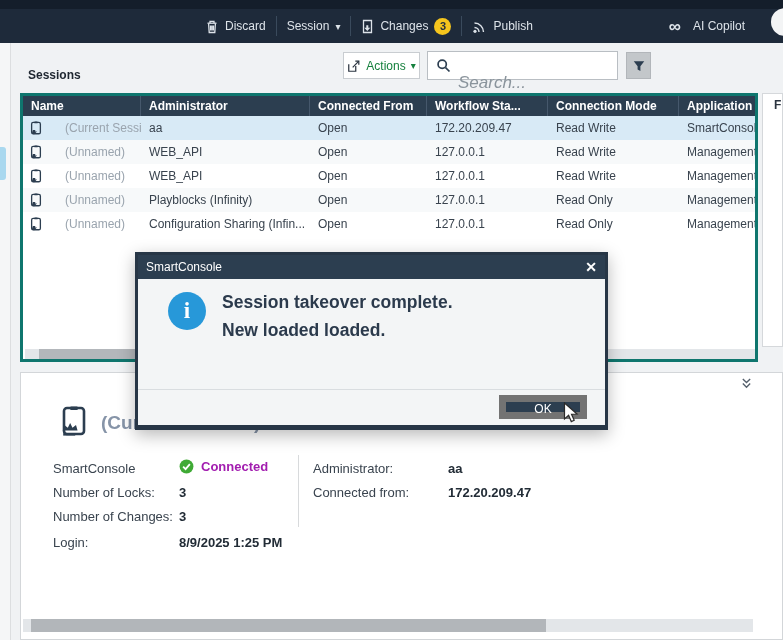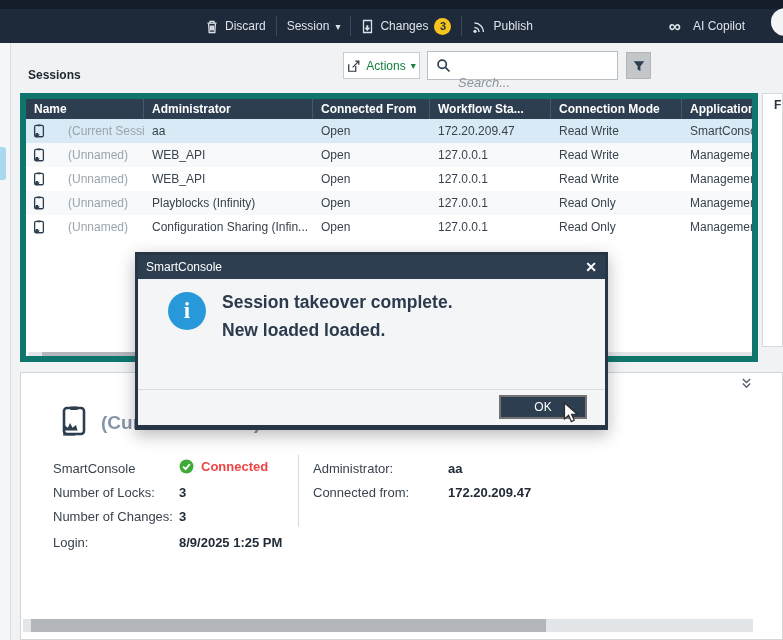--- a/index.html
+++ b/index.html
@@ -24,29 +24,29 @@
   .left-rail { position:absolute; left:0; top:43px; width:11px; height:597px; background:#f5f6f7; border-right:1px solid #dcdee0; }
   .rail-tab { position:absolute; left:0; top:147px; width:6px; height:33px; background:#a9d8ef; border-radius:0 3px 3px 0; z-index:2; }
 
   
   .page-title { position:absolute; left:28px; top:68px; font-size:12px; font-weight:bold; color:#1e2630; }
   .actions-btn { position:absolute; left:343px; top:52px; width:77px; height:27px; background:#fff;
                  border:1px solid #c9cdd1; display:flex; align-items:center; justify-content:center; gap:5px;
                  font-size:12px; color:#15803d; font-family:inherit; }
   .search-box { position:absolute; left:427px; top:51px; width:191px; height:29px; background:#fff;
                 border:1px solid #b9bec3; display:flex; align-items:center; padding:0 8px; gap:7px; }
-  .search-box input { border:none; outline:none; flex:1; font-size:13px; font-style:italic; color:#555;
+  .search-box input { border:none; outline:none; flex:1; font-size:17px; font-style:italic; color:#555;
                       font-family:inherit; background:transparent;margin-top:34px; }
   .search-box input::placeholder { color:#8a949c; }
   .filter-btn { position:absolute; left:626px; top:52px; width:25px; height:27px; background:#c3c7ca;
                 border:1px solid #b2b6ba; display:flex; align-items:center; justify-content:center; }
 
   
   .table-card { position:absolute; left:20px; top:93px; width:738px; height:269px; background:#fff;
-                border:6px solid #0f766e; overflow:hidden; }
+                border:3px solid #0f766e; overflow:hidden; }
   .thead, .trow { display:grid; grid-template-columns:118px 169px 117px 121px 131px 1fr; align-items:center; }
   .thead { height:20px; background:#2c3e50; }
   .thead .th { color:#fff; font-size:12px; font-weight:bold; padding-left:8px; height:20px; line-height:20px;
                border-right:1px solid #46586c; overflow:hidden; white-space:nowrap; }
   .thead .th:last-child { border-right:none; }
   .trow { height:24px; background:#fff; }
   .trow:nth-child(odd) { background:#f7f9fa; }
   .trow.sel { background:#d8eaf6; }
   .td { font-size:12px; color:#39434e; padding-left:8px; white-space:nowrap; overflow:hidden; }
   .td.name { color:#9aa4ae; display:flex; align-items:center; gap:22px; padding-left:6px; }
@@ -62,38 +62,38 @@
   .bottom-panel { position:absolute; left:20px; top:372px; width:763px; height:268px; background:#fff;
                   border:1px solid #d3d6d9; }
   .collapse-ic { position:absolute; right:28px; top:2px; width:16px; height:16px; display:flex;
                  align-items:center; justify-content:center; }
   .bp-head { position:absolute; left:38px; top:33px; display:flex; align-items:center; gap:12px; }
   .bp-title { font-size:19px; font-weight:600; color:#8694a8; }
   .details { position:absolute; left:0; top:80px; width:100%; font-size:13px; }
   .dl { position:absolute; color:#39434e; white-space:nowrap; }
   .dv { position:absolute; font-weight:bold; color:#222c36; white-space:nowrap; }
   .vdiv { position:absolute; left:277px; top:82px; width:1px; height:72px; background:#d8dadc; }
-  .connected { display:flex; align-items:flex-start; gap:7px; font-weight:bold; color:#ef4444; }
+  .connected { display:flex; align-items:flex-start; gap:7px; font-weight:bold; color:#a21caf; }
   .bscroll { position:absolute; left:2px; top:246px; width:730px; height:13px; background:#e3e6e9; }
   .bscroll .thumb { position:absolute; left:8px; top:0; width:515px; height:13px; background:#b2b6ba; }
 
   
   .dialog { position:absolute; left:135px; top:252px; width:473px; height:178px; background:#f3f5f6;
             border:3px solid #273646; border-bottom-width:5px; z-index:10; box-shadow:0 5px 16px rgba(0,0,0,.28); }
   .dlg-title { position:absolute; left:0; top:0; right:0; height:24px; background:#2c3e50; display:flex;
                align-items:center; padding:0 8px; }
   .dlg-title .t { color:#fff; font-size:12px; flex:1; }
   .dlg-close { color:#fff; font-size:14px; font-weight:bold; background:none; border:none; font-family:inherit; line-height:1; }
   .info-circle { position:absolute; left:30px; top:37px; width:38px; height:38px; border-radius:50%;
                  background:#2798d9; color:#fff; display:flex; align-items:center; justify-content:center;
                  font-size:23px; font-weight:bold; font-family:"Liberation Serif", serif; }
   .dlg-msg { position:absolute; left:84px; top:33px; font-size:17.5px; font-weight:600; color:#2b3a4c; line-height:28px; }
   .dlg-footer { position:absolute; left:0; right:0; bottom:0; height:36px; border-top:1px solid #d9dde0; }
   .ok-btn { position:absolute; right:18px; top:5px; width:88px; height:24px; background:#2c3e50;
-            border:2px solid #737373; color:#fff; font-size:12px; font-family:inherit; }
+            border:7px solid #737373; color:#fff; font-size:12px; font-family:inherit; }
   .cursor { position:absolute; left:425px; top:147px; z-index:12; pointer-events:none; }
 
   svg { display:block; }
 </style>
 </head>
 <body>
 
 <div class="app">
 
   <div class="toolbar">

